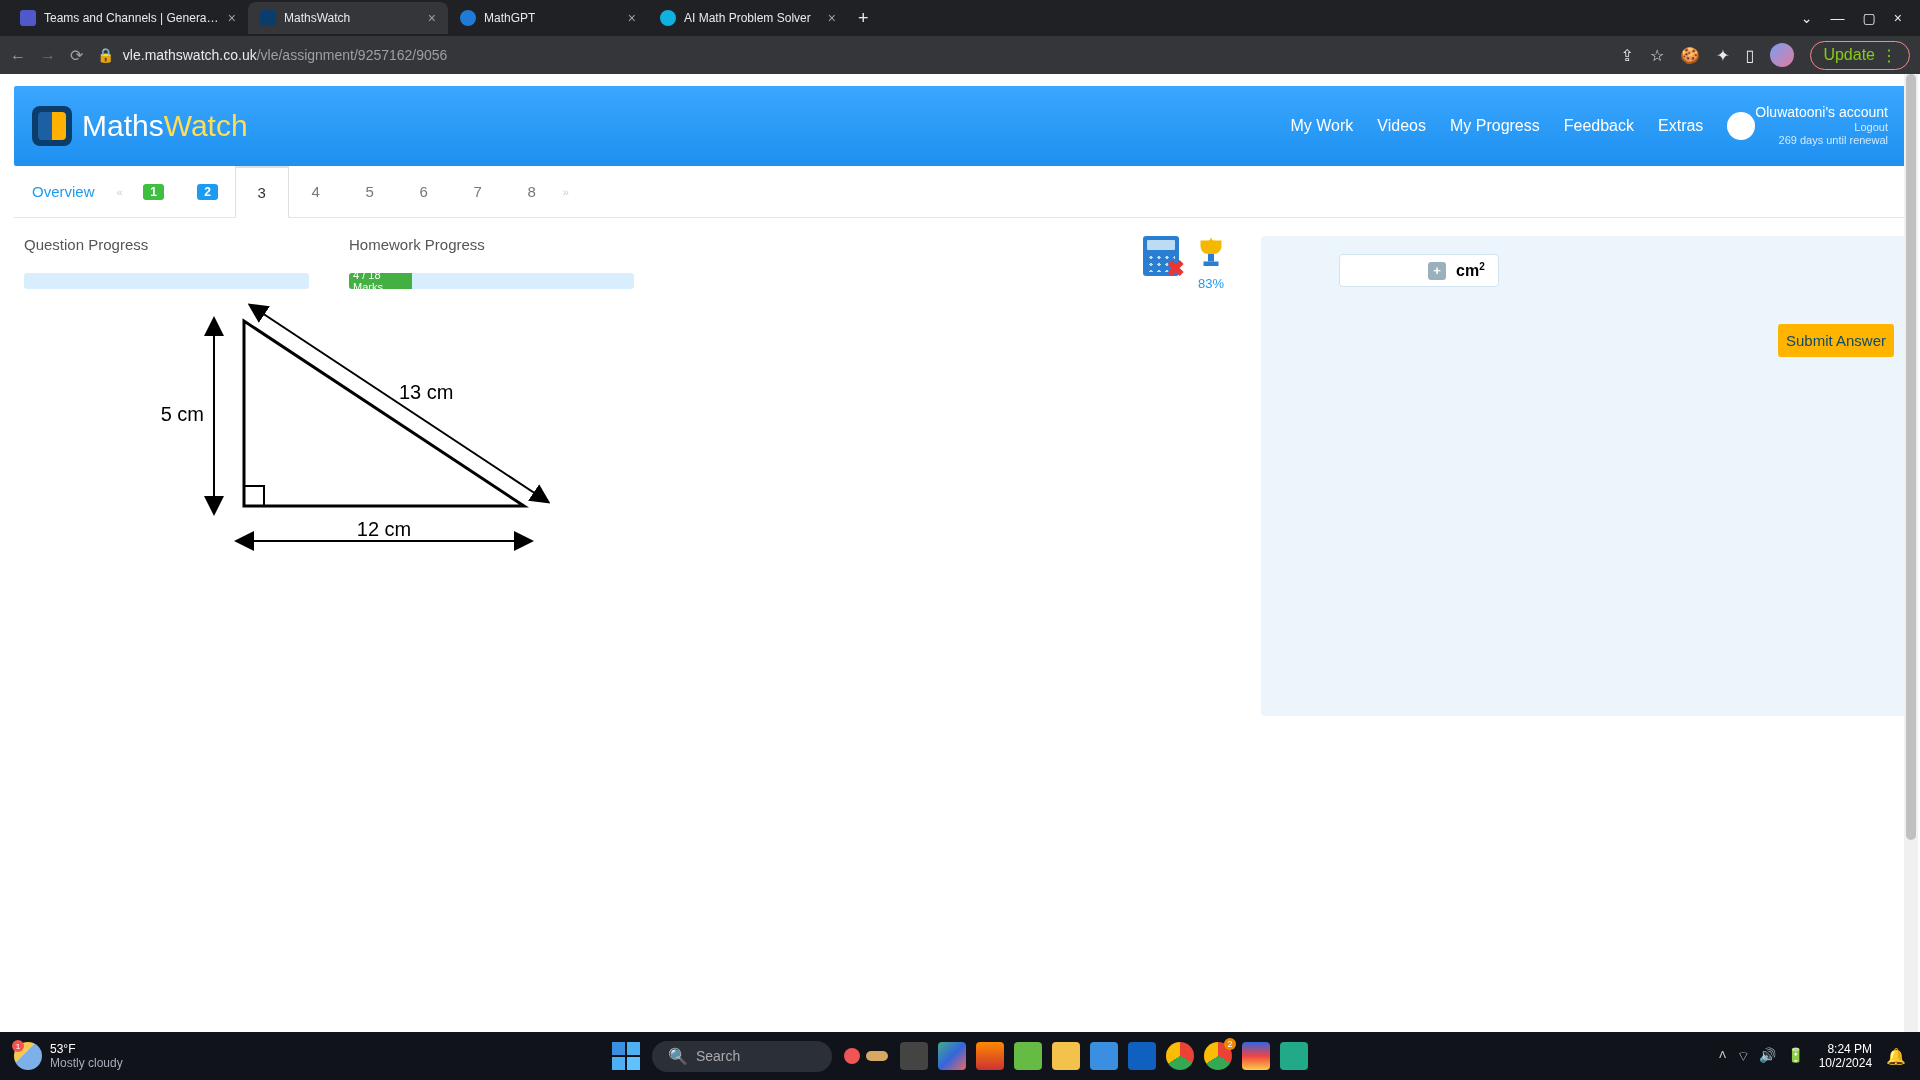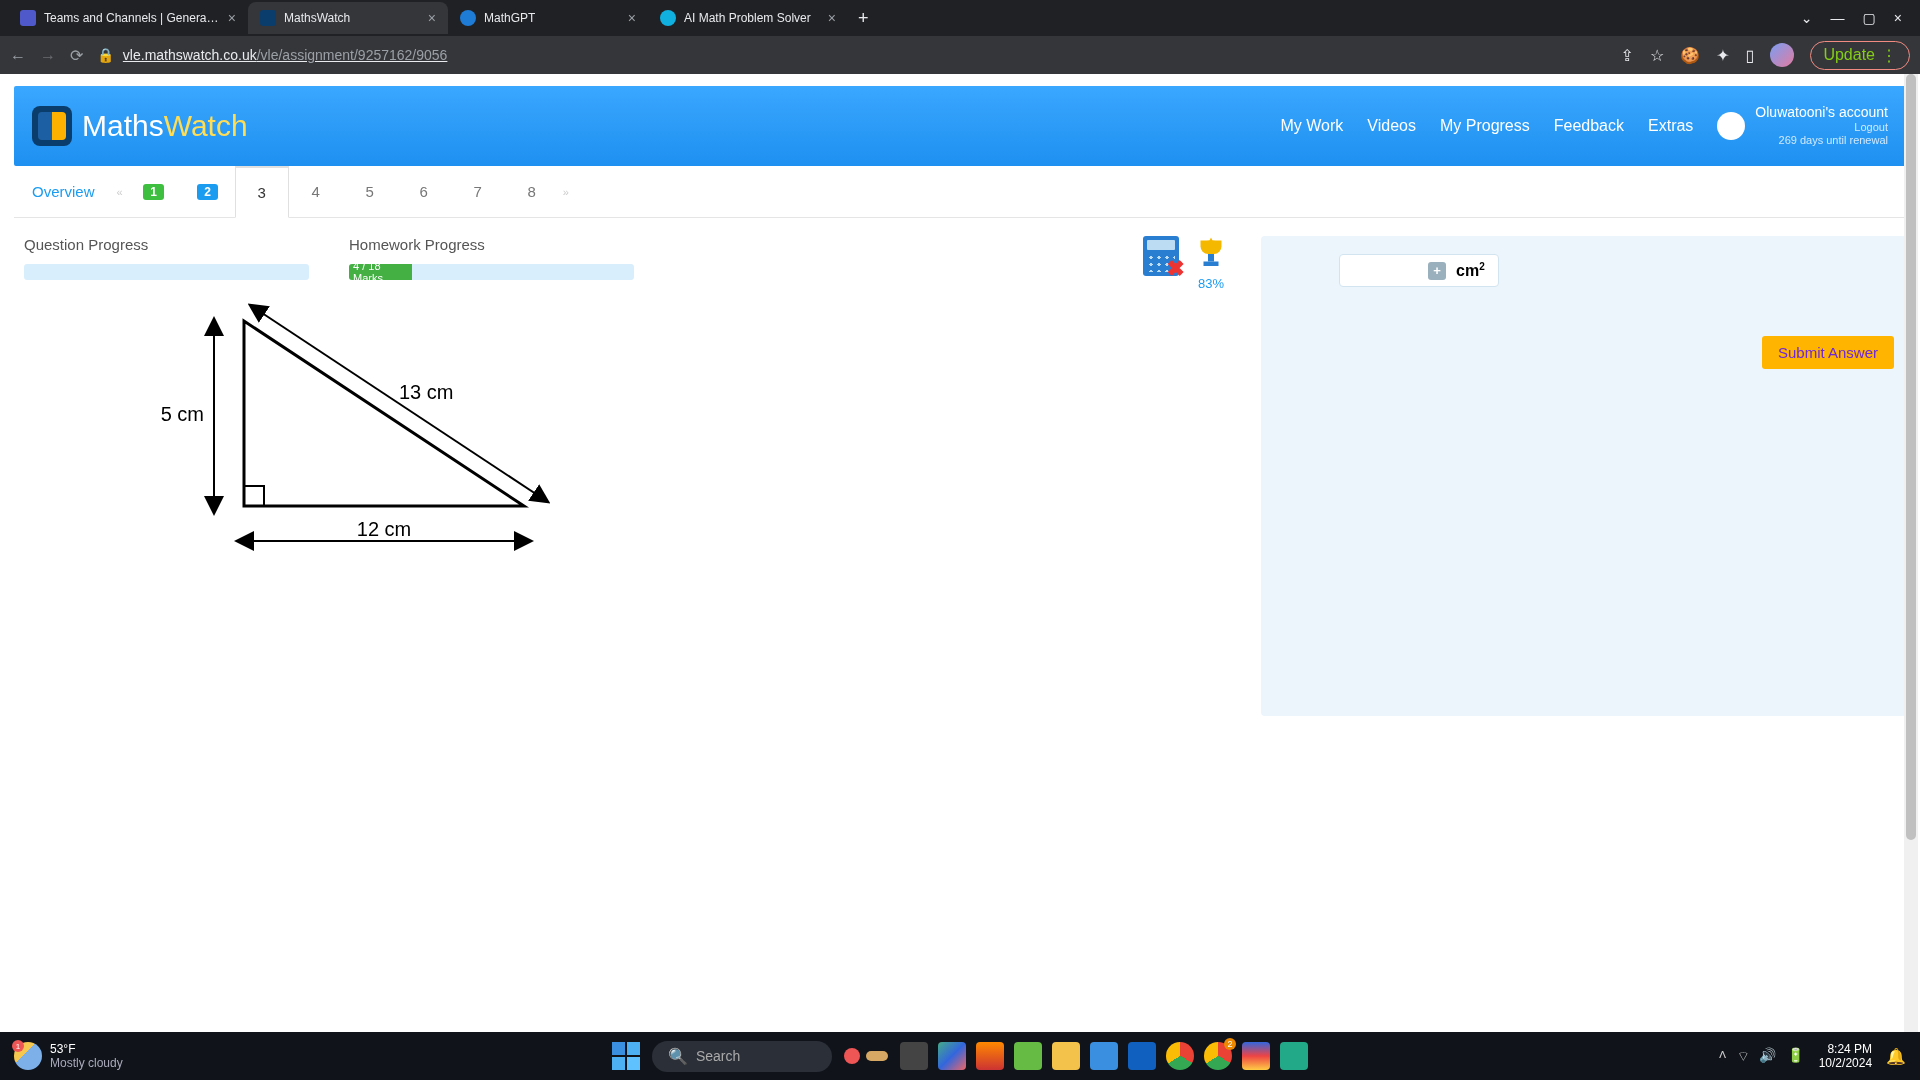--- a/index.html
+++ b/index.html
@@ -12,40 +12,40 @@
 .tab .favicon { width:16px; height:16px; border-radius:3px; flex-shrink:0; }
 .tab .close-x { margin-left:auto; color:#9aa0a6; font-size:14px; }
 .tab .title { white-space:nowrap; overflow:hidden; text-overflow:ellipsis; }
 .new-tab { color:#e8eaed; font-size:18px; padding:0 10px; cursor:pointer; }
 .win-controls { margin-left:auto; display:flex; gap:18px; color:#e8eaed; font-size:14px; padding-right:10px; }
 .win-controls span { cursor:pointer; }
 
 .chrome-bar { height:38px; background:#35363a; display:flex; align-items:center; padding:0 10px; gap:14px; }
 .nav-btn { color:#9aa0a6; font-size:16px; cursor:pointer; }
 .addr { flex:0 0 auto; display:flex; align-items:center; gap:8px; color:#9aa0a6; font-size:14px; }
-.addr .url { color:#e8eaed;text-decoration:underline; }
+.addr .url { color:#e8eaed; }
 .addr .url .dim { color:#9aa0a6; }
 .right-icons { margin-left:auto; display:flex; align-items:center; gap:16px; color:#e8eaed; }
 .right-icons span { cursor:pointer; font-size:16px; }
 .update-btn { border:1px solid #f28b82; color:#84cc16; border-radius:16px; padding:4px 12px; font-size:13px; display:flex; align-items:center; gap:6px; cursor:pointer; }
 .avatar { width:24px; height:24px; border-radius:50%; background:linear-gradient(135deg,#7b9ef2,#e27ba0); }
 
 
 .page { background:#fff; height:calc(100% - 36px - 38px - 48px); overflow:auto; position:relative; }
 
 
 .mw-header { background:linear-gradient(180deg,#3aa7ff,#1e90f0); height:80px; margin:12px 14px 0; border-radius:2px; display:flex; align-items:center; padding:0 18px; color:#fff; }
 .mw-logo { display:flex; align-items:center; gap:10px; }
 .mw-logo-icon { width:40px; height:40px; background:#0a3d6b; border-radius:8px; position:relative; }
 .mw-logo-icon::before { content:""; position:absolute; inset:6px; background:conic-gradient(#ffb100 0 50%, #1c5fa2 50% 100%); border-radius:4px; }
 .mw-logo-text { font-size:30px; font-weight:500; }
 .mw-logo-text .watch { color:#ffdd55; }
 .mw-nav { margin-left:auto; display:flex; align-items:center; gap:24px; font-size:16px; }
 .mw-nav a { color:#fff; text-decoration:none; cursor:pointer; }
-.mw-acct { text-align:right; display:flex; align-items:center; gap:10px; }
+.mw-acct { text-align:right; display:flex; align-items:center; }
 .mw-acct .bubble { width:28px; height:28px; background:#fff; border-radius:50%; position:relative; }
 .mw-acct .bubble::after { content:""; position:absolute; bottom:-4px; left:4px; border:5px solid transparent; border-top-color:#fff; }
 .mw-acct-lines { font-size:14px; line-height:1.2; }
 .mw-acct-lines .small { font-size:11px; color:#d0e9ff; }
 
 
 .titlebar { background:#1c9cf0; margin:14px 14px 0; height:46px; display:flex; align-items:center; padding:0 14px; color:#fff; font-size:20px; }
 .return-btn { margin-left:auto; background:#ffb400; color:#fff; font-size:15px; padding:6px 12px; border-radius:3px; cursor:pointer; display:flex; align-items:center; gap:6px; }
 
 
@@ -57,21 +57,21 @@
 .qtab .badge { background:#3fbf3f; color:#fff; font-size:12px; font-weight:bold; padding:1px 7px; border-radius:3px; }
 .qtab .badge.blue { background:#1c9cf0; }
 
 
 .content { margin:0 14px 14px; display:flex; padding:18px 0 0; }
 .left { flex:1; padding:0 20px 20px 10px; }
 .right { width:645px; background:#ecf5fc; border-radius:4px; padding:18px; min-height:480px; position:relative; }
 
 .progress-row { display:flex; gap:40px; align-items:flex-start; }
 .pblock { }
-.pblock .plabel { font-size:15px; color:#555; margin-bottom:11px; }
+.pblock .plabel { font-size:15px; color:#555; margin-bottom:20px; }
 .pbar { width:285px; height:16px; background:#d9eefc; border-radius:3px; overflow:hidden; position:relative; }
 .pbar .fill { height:100%; background:#44b044; display:flex; align-items:center; padding-left:4px; color:#fff; font-size:11px; }
 .icons-block { display:flex; gap:14px; align-items:flex-start; margin-left:auto; padding-right:12px; }
 .calc-icon { width:36px; height:40px; background:#2a7ed2; border-radius:3px; position:relative; }
 .calc-icon::before { content:""; position:absolute; top:4px; left:4px; right:4px; height:10px; background:#bcdcf4; border-radius:1px; }
 .calc-icon::after { content:""; position:absolute; bottom:4px; left:4px; right:4px; top:18px; background-image:radial-gradient(#bcdcf4 1.5px,transparent 1.5px); background-size:8px 7px; }
 .calc-x { position:absolute; bottom:-6px; right:-6px; color:#e33; font-size:22px; font-weight:bold; }
 .trophy { text-align:center; }
 .trophy svg { width:36px; height:36px; }
 .trophy .pct { font-size:13px; color:#1c9cf0; }
@@ -79,21 +79,21 @@
 .qtext { font-size:24px; color:#111; margin:24px 0 30px 10px; }
 
 .figure { margin-left:120px; }
 
 
 .ans-row { display:flex; align-items:center; gap:10px; background:#fff; border:1px solid #d2e4f0; border-radius:4px; padding:6px 8px; width:160px; margin-left:60px; }
 .ans-input { border:none; outline:none; width:70px; font-size:16px; text-align:center; }
 .plus-btn { width:18px; height:18px; background:#9bb0bd; color:#fff; border-radius:3px; display:flex; align-items:center; justify-content:center; font-size:13px; font-weight:bold; cursor:pointer; }
 .unit { font-size:16px; font-family:serif;font-weight:bold; }
 .unit sup { font-size:10px; }
-.submit-btn { position:absolute; right:12px; top:100px; background:#ffb400; color:#6d28d9; padding:8px 16px; border-radius:3px; font-size:15px; cursor:pointer; }
+.submit-btn { position:absolute; right:12px; top:88px; background:#ffb400; color:#0c4a6e; padding:8px 8px; border-radius:3px; font-size:15px; cursor:pointer; }
 
 
 .vscroll { position:absolute; right:2px; top:0; bottom:0; width:14px; background:#f0f0f0; }
 .vscroll .thumb { position:absolute; left:2px; right:2px; top:0; height:80%; background:#c0c0c0; border-radius:5px; }
 
 
 .taskbar { position:absolute; bottom:0; left:0; right:0; height:48px; background:#10131a; display:flex; align-items:center; padding:0 14px; color:#fff; }
 .weather { display:flex; align-items:center; gap:8px; }
 .weather .wicon { width:28px; height:28px; border-radius:50%; background:linear-gradient(135deg,#f7c850 40%,#7db0e8 40%); position:relative; }
 .weather .wicon .dot { position:absolute; top:-2px; left:-2px; width:12px; height:12px; border-radius:50%; background:#e55; color:#fff; font-size:8px; display:flex; align-items:center; justify-content:center; }

